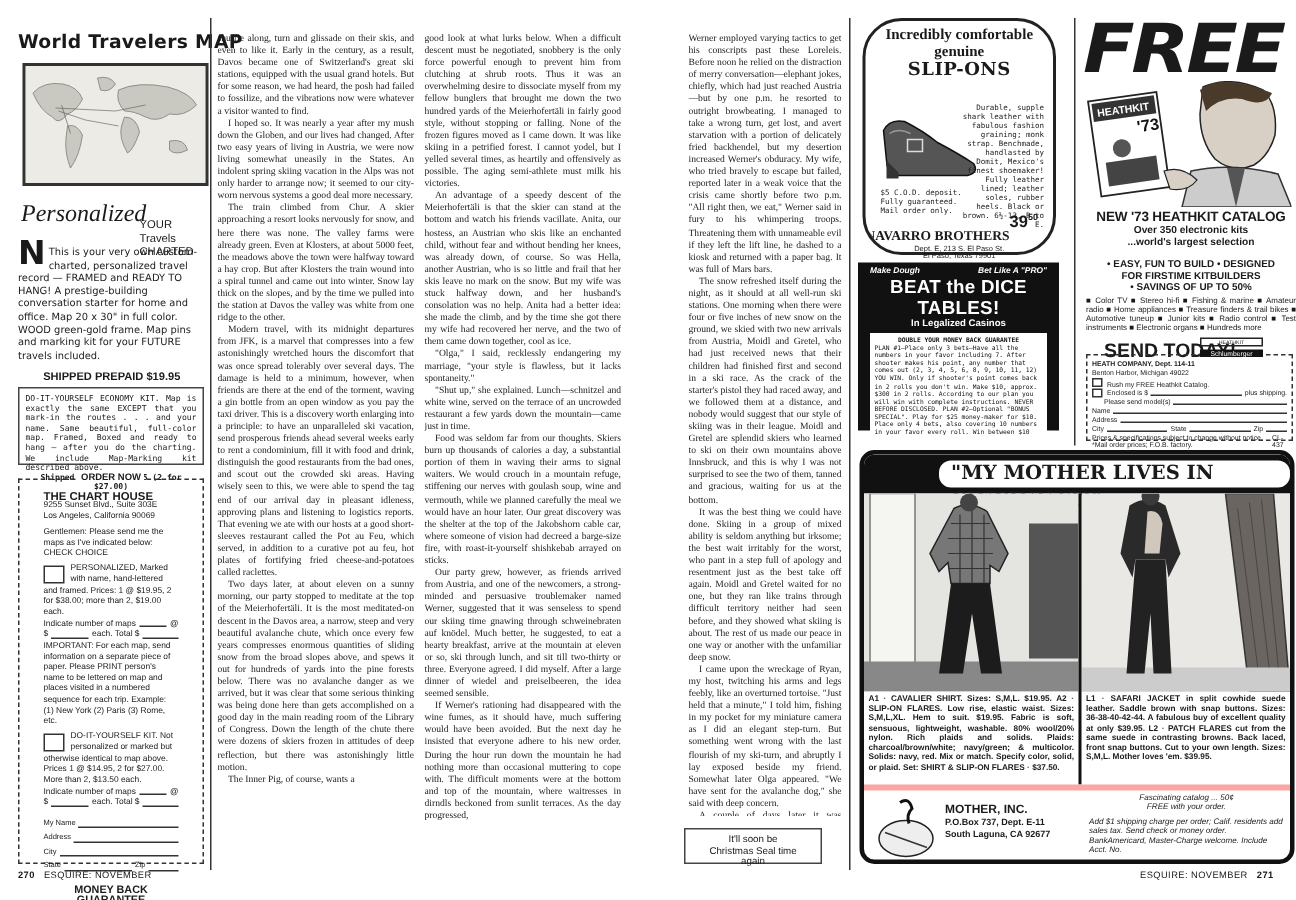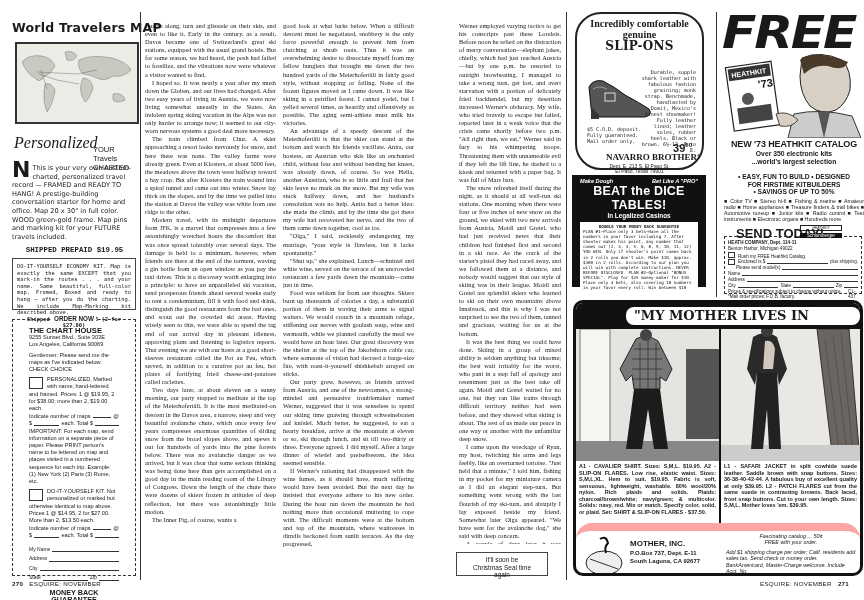--- a/index.html
+++ b/index.html
@@ -9,40 +9,40 @@
   .col p{margin:0;text-indent:7px;}
   .col p.first{text-indent:0;}
   .vrule{position:absolute;width:1px;background:#333;}
   
   .map-title{left:12px;top:20px;font-family:"DejaVu Sans",sans-serif;font-weight:bold;font-size:12.5px;letter-spacing:0.2px;}
   .map-img{left:15px;top:42px;width:120px;height:78px;border:2px solid #333;background:#e9e9e6;overflow:hidden;}
   .map-pers{left:14px;top:134px;font-style:italic;font-size:16px;font-family:"Liberation Serif",serif;}
   .map-your{left:93px;top:145px;font-size:7.5px;font-weight:normal;line-height:9px;font-family:"Liberation Sans",sans-serif;}
   .map-body{left:12px;top:161px;width:125px;font-size:6.6px;line-height:8.6px;font-family:"DejaVu Sans",sans-serif;}
   .map-body .dropcap{float:left;font-size:22px;line-height:18px;font-weight:bold;margin-right:2px;}
-  .shipped{left:12px;top:246px;width:125px;text-align:center;font-weight:bold;font-size:7.4px;font-family:Liberation Mono, monospace;}
+  .shipped{left:12px;top:246px;width:125px;text-align:center;font-weight:bold;font-size:7.4px;font-family:Liberation Sans, sans-serif;}
   .econ{left:12px;top:258px;width:124px;height:52px;border:1px solid #444;font-size:5.4px;line-height:6.6px;font-family:"DejaVu Sans Mono",monospace;padding:4px 4px;box-sizing:border-box;text-align:justify;}
   .order{left:12px;top:319px;width:124px;height:257px;border:1.2px dashed #333;box-sizing:border-box;padding:6px 16px;font-family:"Liberation Sans",sans-serif;font-size:5.6px;line-height:7.2px;}
   .order .hdr{position:absolute;top:-5px;left:0;right:0;text-align:center;}
   .order .hdr span{background:#fff;padding:0 2px;font-weight:bold;font-size:6.3px;}
   .order .h{font-weight:bold;font-size:7.6px;margin-top:1px;}
   .cbx{display:inline-block;width:12px;height:10px;border:1px solid #333;float:left;margin:1px 4px 0 0;}
   .line{border-bottom:1px solid #333;display:inline-block;}
   .mbg{font-weight:bold;text-align:center;font-size:7.2px;margin-top:6px;}
   .folio{font-family:"Liberation Sans",sans-serif;font-size:6.2px;letter-spacing:.3px;}
   
   .shark{left:575px;top:12px;width:129px;height:158px;border:2px solid #222;border-radius:26px;box-sizing:border-box;overflow:hidden;}
   .shark .t1{font-weight:bold;font-size:10px;text-align:center;margin-top:4px;font-family:"Liberation Serif",serif;}
   .shark .t2{font-weight:bold;font-size:12px;text-align:center;font-family:"DejaVu Serif",serif;letter-spacing:.3px;line-height:13px;}
   .shark .desc{position:absolute;right:6px;top:55px;width:58px;font-size:5px;line-height:6px;text-align:right;font-family:"DejaVu Sans Mono",monospace;}
   .shark .shoe{position:absolute;left:8px;top:55px;width:70px;height:55px;}
   .shark .cod{position:absolute;left:10px;top:112px;font-size:5px;line-height:6px;font-family:"DejaVu Sans Mono",monospace;}
   .shark .price{position:absolute;right:10px;top:128px;font-weight:bold;font-size:11px;font-family:"Liberation Sans",sans-serif;}
   .shark .price sup{font-size:6px;}
-  .shark .name{position:absolute;left:0;right:0;top:150px;text-align:right;font-weight:bold;font-size:9px;font-family:"Liberation Serif",serif;}
+  .shark .name{position:absolute;left:0;right:0;top:150px;text-align:left;font-weight:bold;font-size:9px;font-family:"Liberation Serif",serif;}
   
   .dice{left:572px;top:175px;width:134px;height:112px;background:#111;color:#fff;box-sizing:border-box;padding:3px 8px;}
   .dice .a{font-size:5.6px;font-family:"Liberation Sans",sans-serif;font-weight:bold;font-style:italic;display:flex;justify-content:space-between;}
   .dice .b{font-size:12.5px;font-weight:bold;text-align:center;font-family:"Liberation Sans",sans-serif;letter-spacing:.2px;line-height:14px;}
   .dice .c{font-size:6.4px;text-align:center;font-family:"Liberation Sans",sans-serif;font-weight:bold;}
   .dice .inner{background:#fff;color:#111;margin-top:3px;height:68px;font-size:4.2px;line-height:5.1px;padding:2px 3px;box-sizing:border-box;font-family:"DejaVu Sans Mono",monospace;overflow:hidden;}
   
   .free{left:722px;top:10px;font-family:"DejaVu Sans",sans-serif;font-weight:bold;font-style:italic;font-size:45px;letter-spacing:-2px;line-height:45px;transform:scaleX(1.12);transform-origin:left;}
   .hk-illus{left:724px;top:54px;width:137px;height:84px;}
   .hk-title{left:724px;top:139px;width:140px;text-align:center;font-weight:bold;font-size:9px;font-family:"Liberation Sans",sans-serif;letter-spacing:-.1px;}
@@ -52,21 +52,21 @@
   .hk-send{left:736px;top:222px;font-weight:bold;font-size:13px;font-family:"Liberation Sans",sans-serif;}
   .hk-logo{left:800px;top:221px;width:40px;border:1px solid #222;font-size:3.5px;text-align:center;font-family:"Liberation Sans",sans-serif;}
   .hk-sch{left:800px;top:230px;width:42px;background:#111;color:#fff;font-size:4.5px;text-align:center;font-family:"Liberation Sans",sans-serif;}
   .hk-form{left:724px;top:228px;width:138px;height:66px;border:1px dashed #333;box-sizing:border-box;padding:3px;font-size:4.6px;line-height:5.8px;font-family:"Liberation Sans",sans-serif;}
   
   .mother{left:573px;top:300px;width:290px;height:276px;border:3px solid #111;border-radius:10px;box-sizing:border-box;overflow:hidden;}
   .mother .banner{position:absolute;left:0;right:0;top:0;height:26px;background:#111;}
   .mother .banner span{position:absolute;left:50px;top:4px;background:#fff;padding:0 8px;font-weight:bold;font-size:13px;font-family:"DejaVu Serif",serif;height:18px;line-height:18px;border-radius:8px;}
   .mother .photo{position:absolute;top:26px;height:132px;background:linear-gradient(#ddd,#bbb);overflow:hidden;}
   .mother .cap{position:absolute;top:158px;font-size:5.5px;line-height:6.5px;font-family:"Liberation Sans",sans-serif;font-weight:bold;text-align:justify;padding:2px 3px;box-sizing:border-box;}
-  .mother .foot{position:absolute;left:0;right:0;top:220px;bottom:0;border-top:8px solid #fca5a5;border-radius:16px;}
+  .mother .foot{position:absolute;left:0;right:0;top:220px;bottom:0;border-top:4px solid #fca5a5;}
   .xmas{left:456px;top:552px;width:92px;height:24px;border:1px solid #444;text-align:center;font-family:"Liberation Sans",sans-serif;font-size:6.5px;line-height:7.5px;padding-top:3px;box-sizing:border-box;}
 </style>
 </head>
 <body>
 
 <div class="abs map-title">World Travelers MAP</div>
 <div class="abs map-img">
   <svg width="120" height="78" viewBox="0 0 120 78">
     <rect width="120" height="78" fill="#ecebe6"></rect>
     <g fill="#c9c9c2" stroke="#777" stroke-width="0.5">

